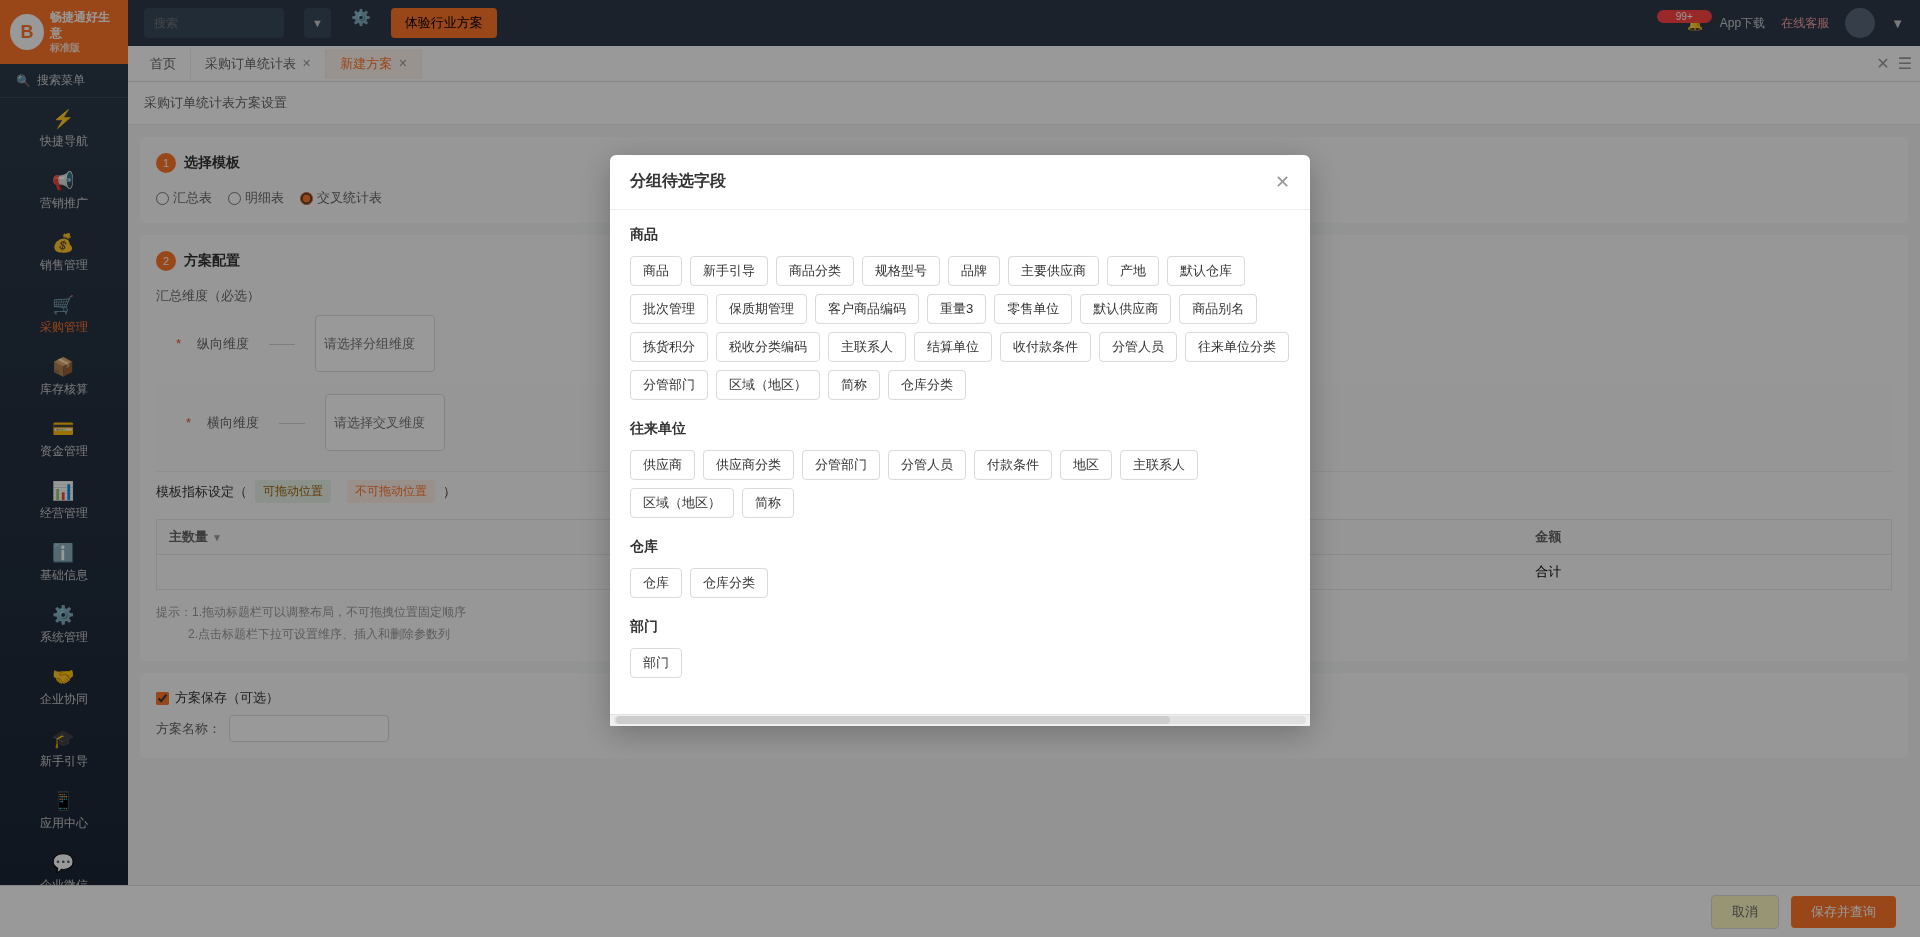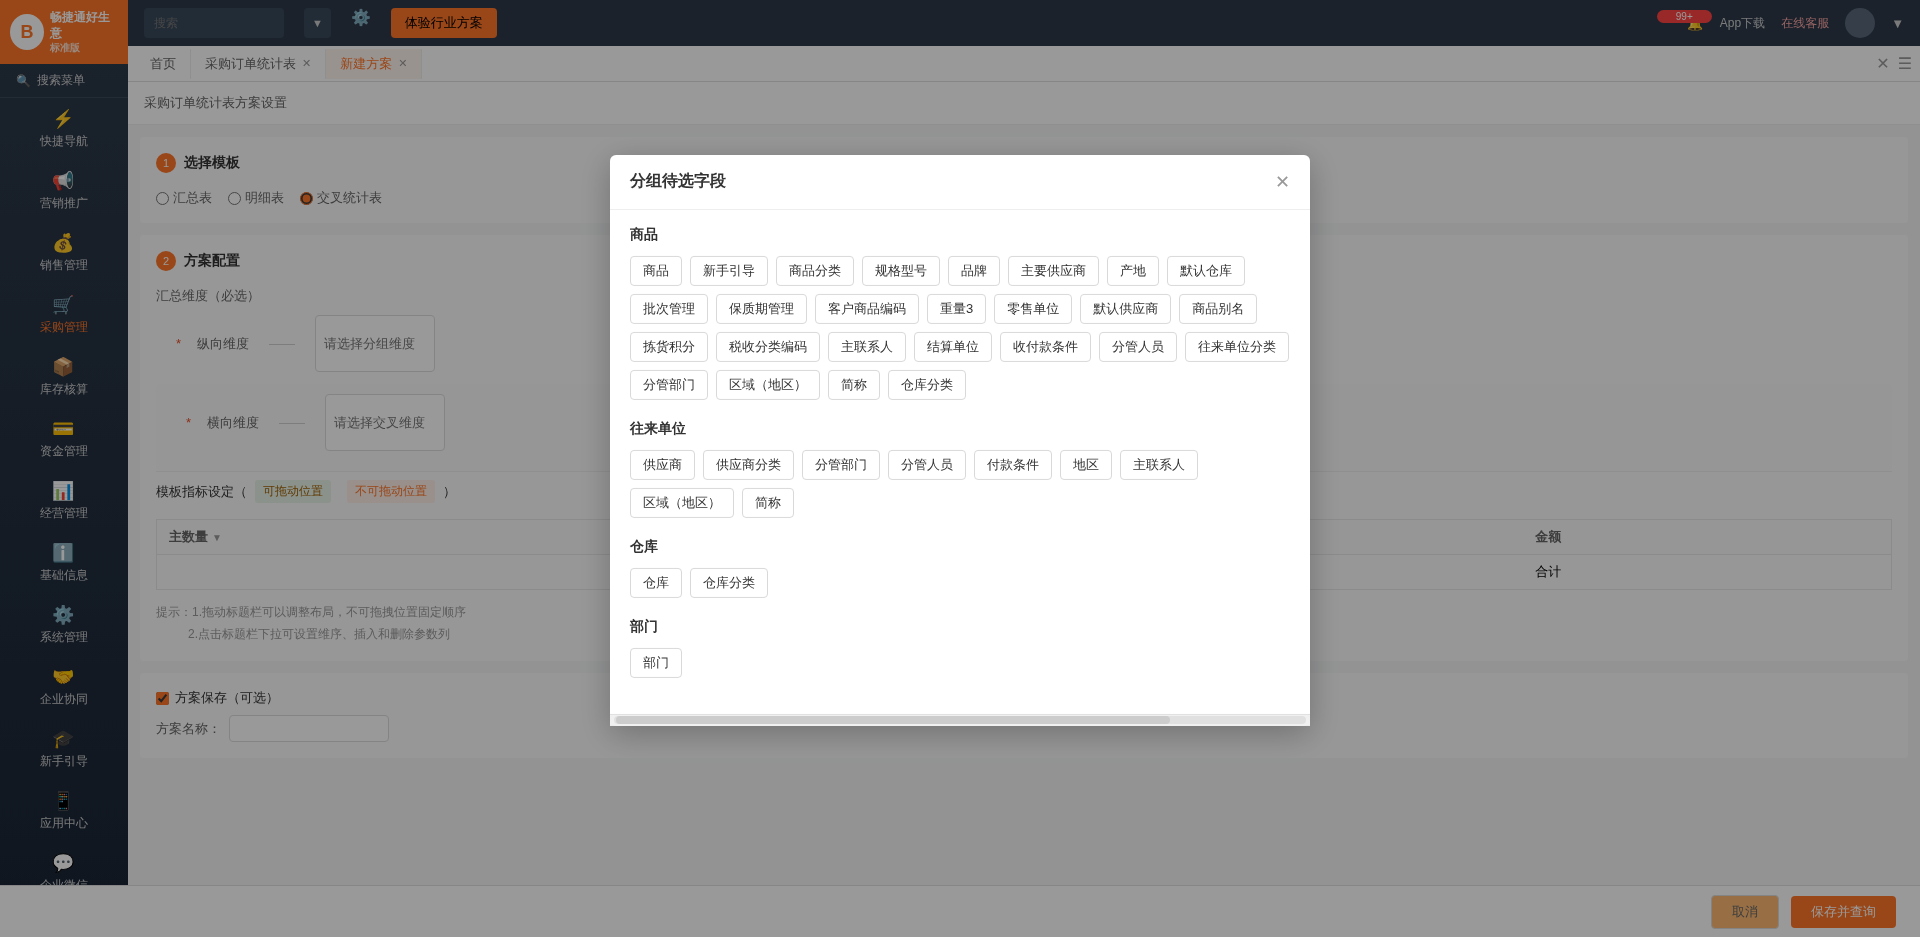--- a/index.html
+++ b/index.html
@@ -74,21 +74,21 @@
     .radio-label { display: flex; align-items: center; gap: 4px; cursor: pointer; color: #666; font-size: 13px; }
     .radio-label input { accent-color: #ff7628; }
 
     
     .bottom-toolbar {
       position: fixed; bottom: 0; left: 0; right: 0; height: 52px;
       background: #fff; border-top: 1px solid #e0e0e0;
       display: flex; align-items: center; justify-content: flex-end;
       padding: 0 24px; gap: 12px; z-index: 20;
     }
-    .btn-cancel { background: #fdba74; border: 1px solid #ddd; color: #666; padding: 7px 20px; border-radius: 4px; cursor: pointer; font-size: 13px; }
+    .btn-cancel { background: #fef9c3; border: 1px solid #ddd; color: #666; padding: 7px 20px; border-radius: 4px; cursor: pointer; font-size: 13px; }
     .btn-save { background: #ff7628; color: white; border: none; padding: 7px 20px; border-radius: 4px; cursor: pointer; font-size: 13px; }
 
     
     .overlay {
       position: fixed; left: 0; top: 0; right: 0; bottom: 0;
       background: rgba(0,0,0,0.4); z-index: 100;
     }
 
     
     .modal {

